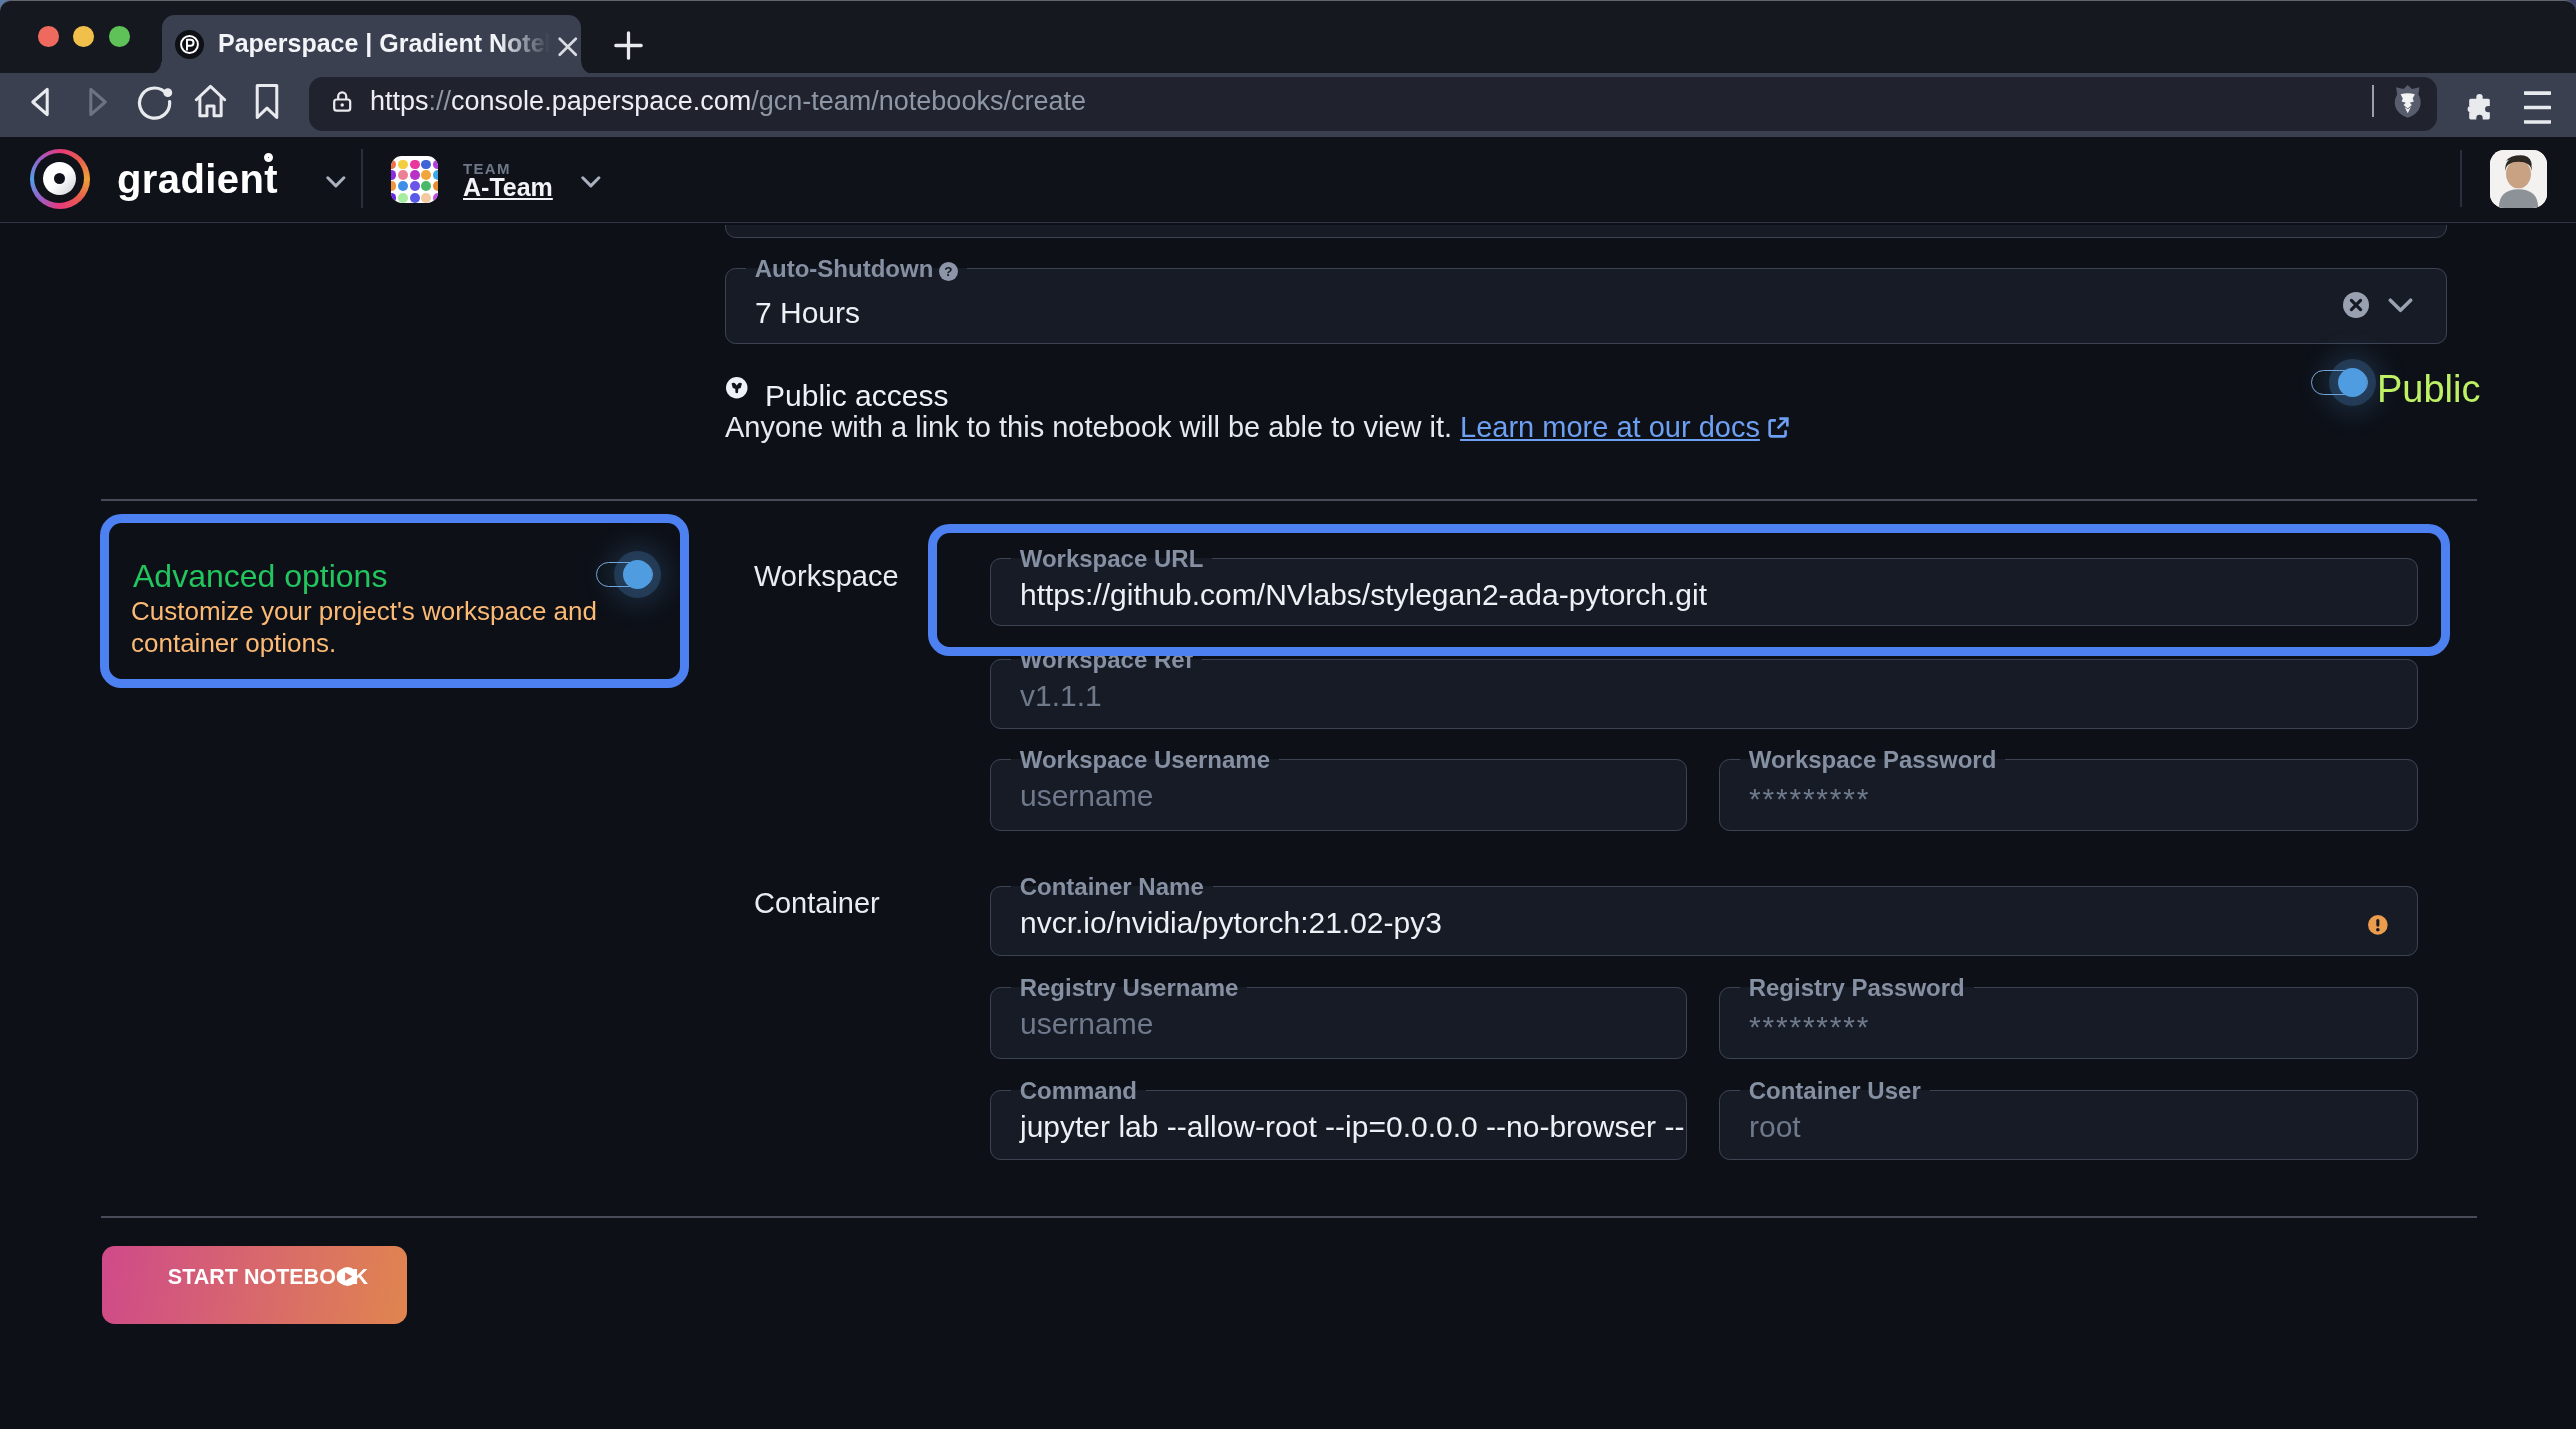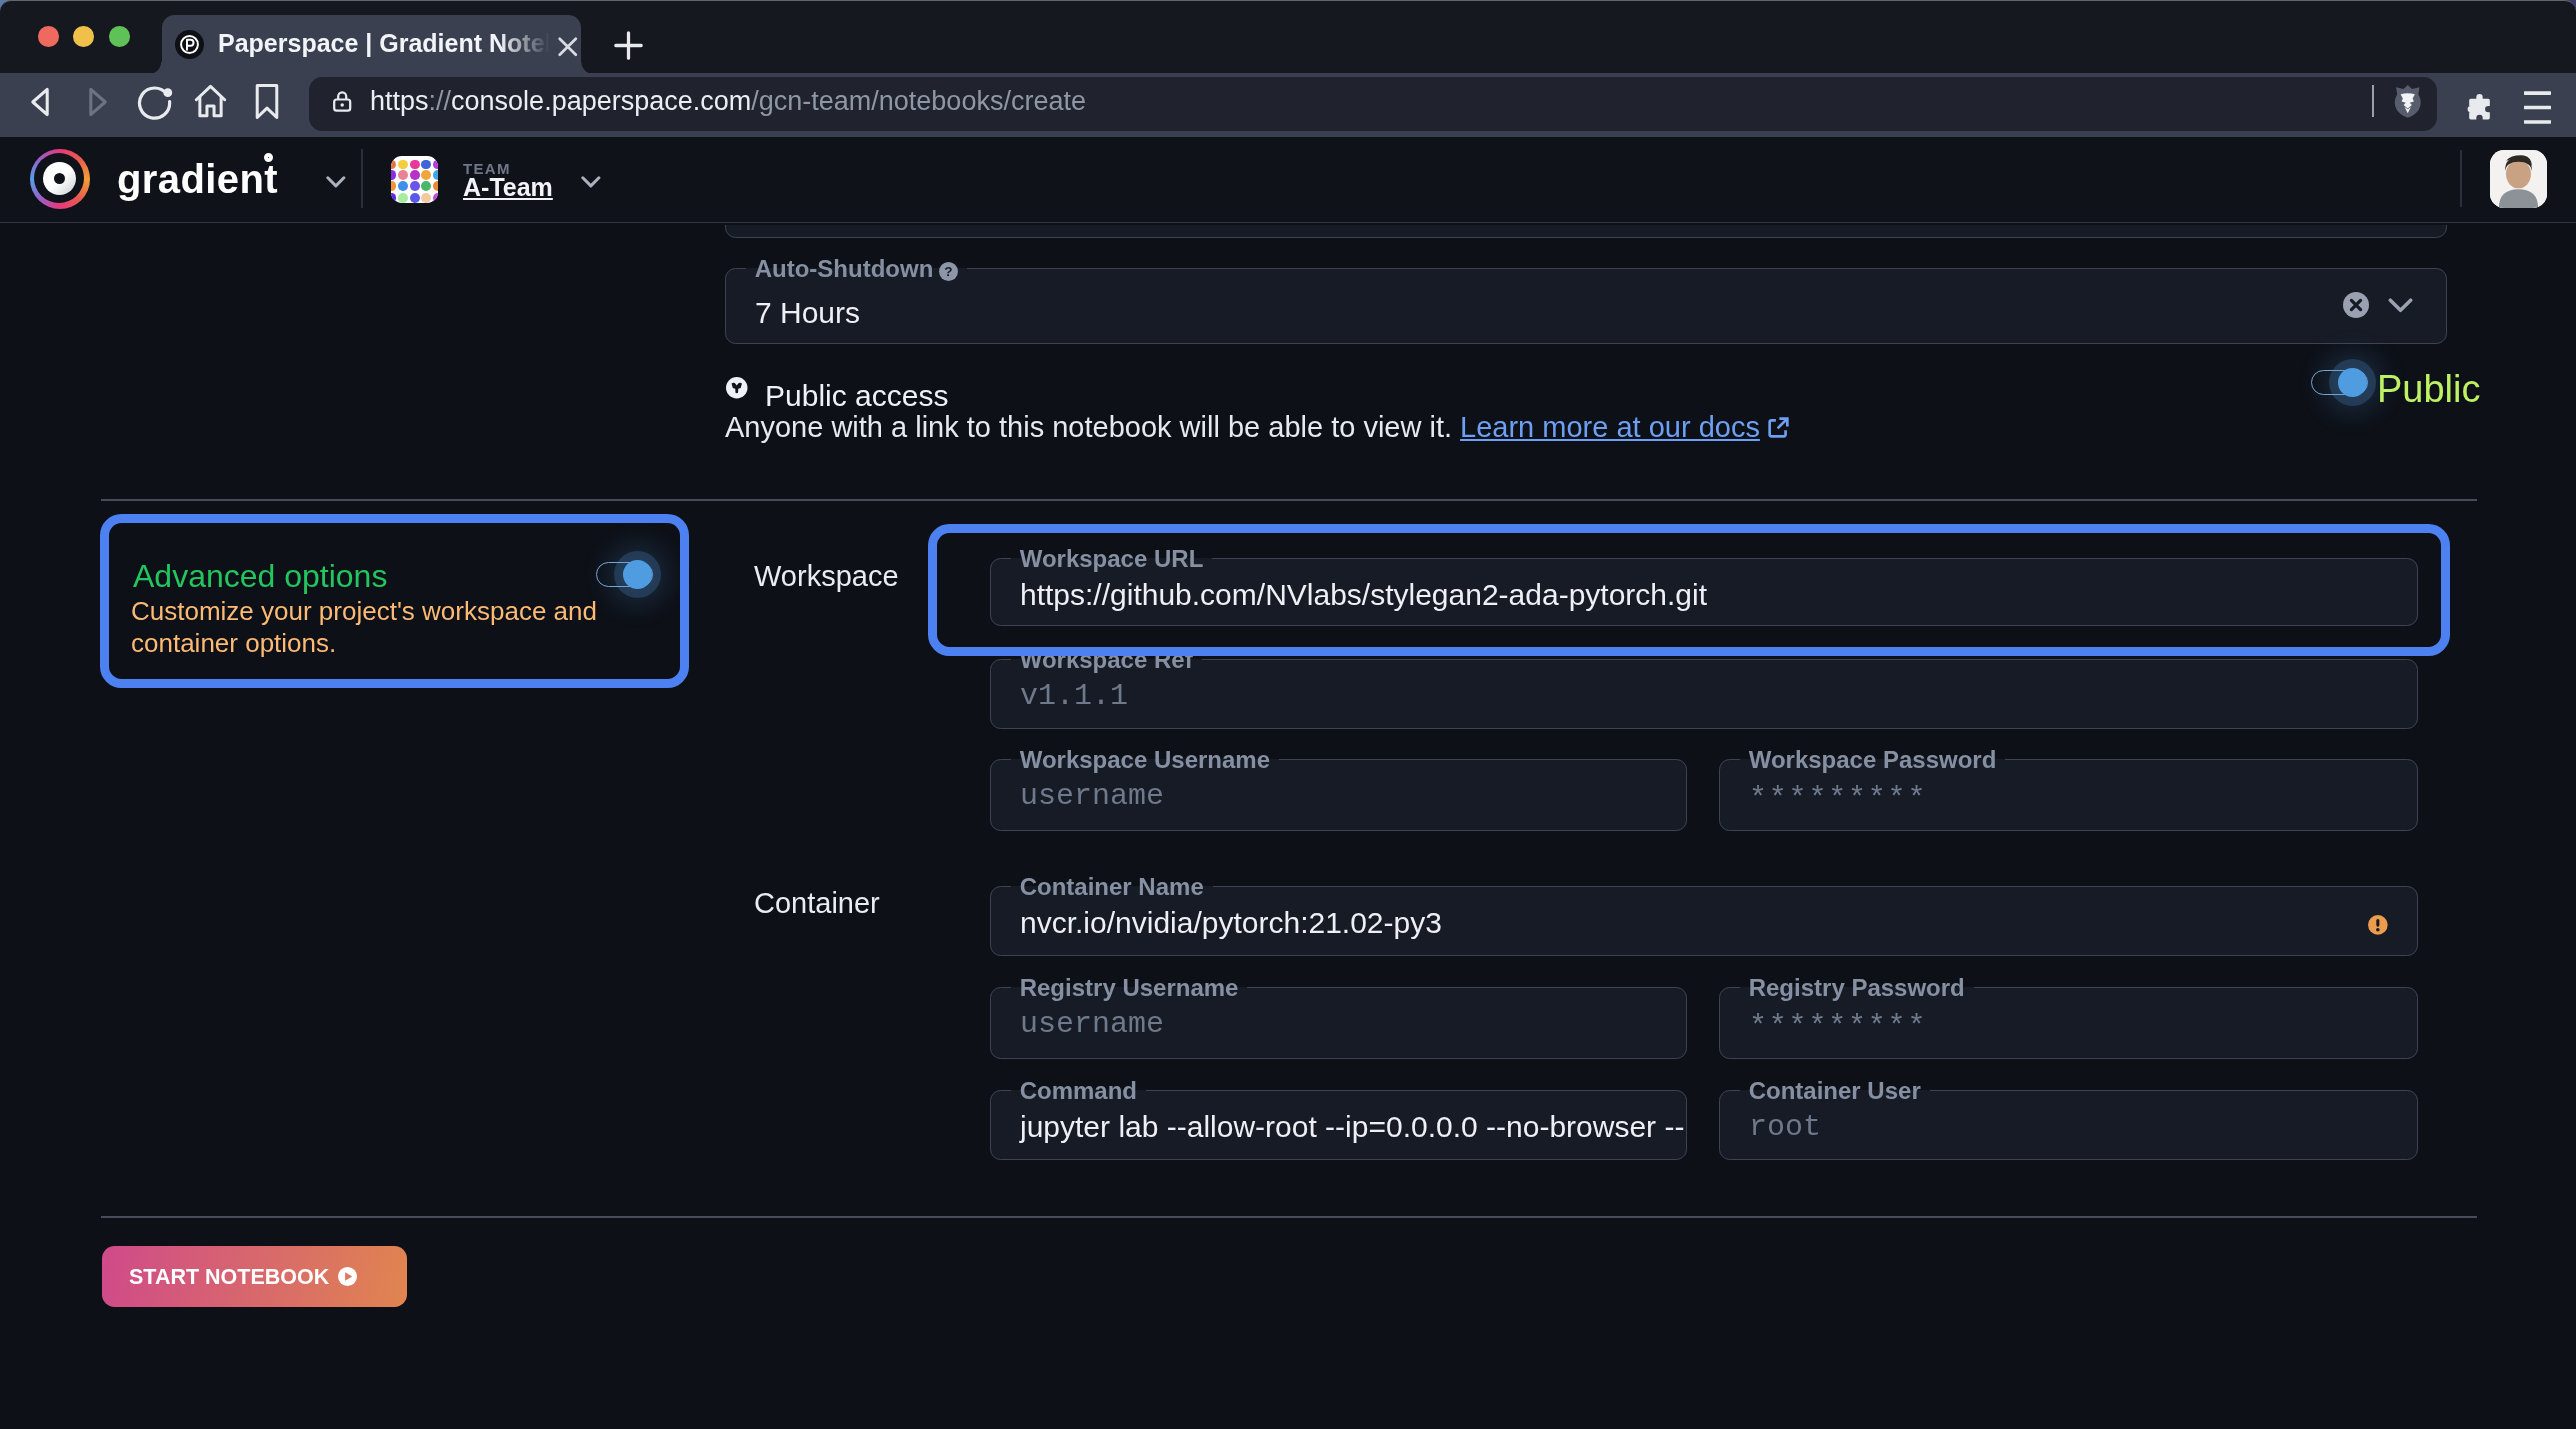--- a/index.html
+++ b/index.html
@@ -25,30 +25,30 @@
 #teamtile { position:absolute; left:391px; top:19px; width:47px; height:47px; border-radius:10.7px; background:#fff; overflow:hidden; }
 #teamtile i { position:absolute; width:9.8px; height:9.8px; border-radius:50%; }
 #teamlabel { position:absolute; left:463px; top:23px; font-size:15px; font-weight:bold; letter-spacing:1.3px; color:#6e7889; }
 #teamname { position:absolute; left:463px; top:36px; font-size:25px; font-weight:bold; color:#f2f4f8;text-decoration:underline; }
 #avatar { position:absolute; left:2490px; top:12.5px; width:57px; height:58px; border-radius:14.3px; background:#f4f3f1; overflow:hidden; }
 
 #content { position:absolute; left:0; top:225px; width:2576px; height:1205px; overflow:hidden; }
 .fieldset { position:absolute; border:1.8px solid #3c4454; border-radius:10.7px; background:#171b25; min-inline-size:0; }
 .fieldset legend { font-size:24px; font-weight:bold; color:#8690a3; padding:0 9px; margin-left:19.7px; line-height:27px; white-space:nowrap; }
 .val { position:absolute; left:29px; top:4.5px; font-size:30px; color:#edf0f5; white-space:nowrap; line-height:36px; }
-.ph { color:#6e798c;font-family:Liberation Mono, monospace; }
+.ph { color:#6e798c; }
 .bluebox { position:absolute; border:9px solid #4d80f0; border-radius:21.5px; z-index:5; pointer-events:none; }
 .hdiv { position:absolute; left:101px; width:2376px; height:1.8px; background:#474c58; }
 .seclabel { position:absolute; font-size:29px; color:#e9ecf2; }
 
 .toggle { position:absolute; width:57px; height:25px; }
 .toggle .track { position:absolute; left:0; top:0; width:57px; height:25px; border:1.8px solid #79a8da; border-radius:12.5px; background:rgba(10,14,20,.4); }
 .toggle .thumb { position:absolute; right:0.9px; top:-1.8px; width:29px; height:29px; border-radius:50%; background:#4f9ce1; box-shadow:0 0 0 9px rgba(86,156,222,0.22), 0 0 23px 18px rgba(86,156,222,0.16); }
 
-#startbtn { position:absolute; left:102px; top:1021px; width:305px; height:61px; border-radius:12.5px; background:linear-gradient(100deg,#cf4a8a,#e0854f); color:#fff; font-weight:bold; font-size:21.5px; letter-spacing:0px; line-height:63px; padding-left:27px; }
+#startbtn { position:absolute; left:102px; top:1021px; width:305px; height:78px; border-radius:12.5px; background:linear-gradient(100deg,#cf4a8a,#e0854f); color:#fff; font-weight:bold; font-size:21.5px; letter-spacing:0px; line-height:63px; padding-left:27px;text-align:center; }
 </style></head>
 <body>
 <div style="position:absolute;left:0;top:0;width:16px;height:16px;background:#5c7aa4"></div>
 <div style="position:absolute;left:2560px;top:0;width:16px;height:16px;background:#3c3f6c"></div>
 <div id="titlebar">
   <div class="light" style="left:38px;background:#ee6a5f"></div>
   <div class="light" style="left:73px;background:#f0c04b"></div>
   <div class="light" style="left:109px;background:#5ec258"></div>
   <div id="tab">
     <svg class="abs" style="left:12.5px;top:15px" width="29" height="29" viewBox="0 0 31 31">

